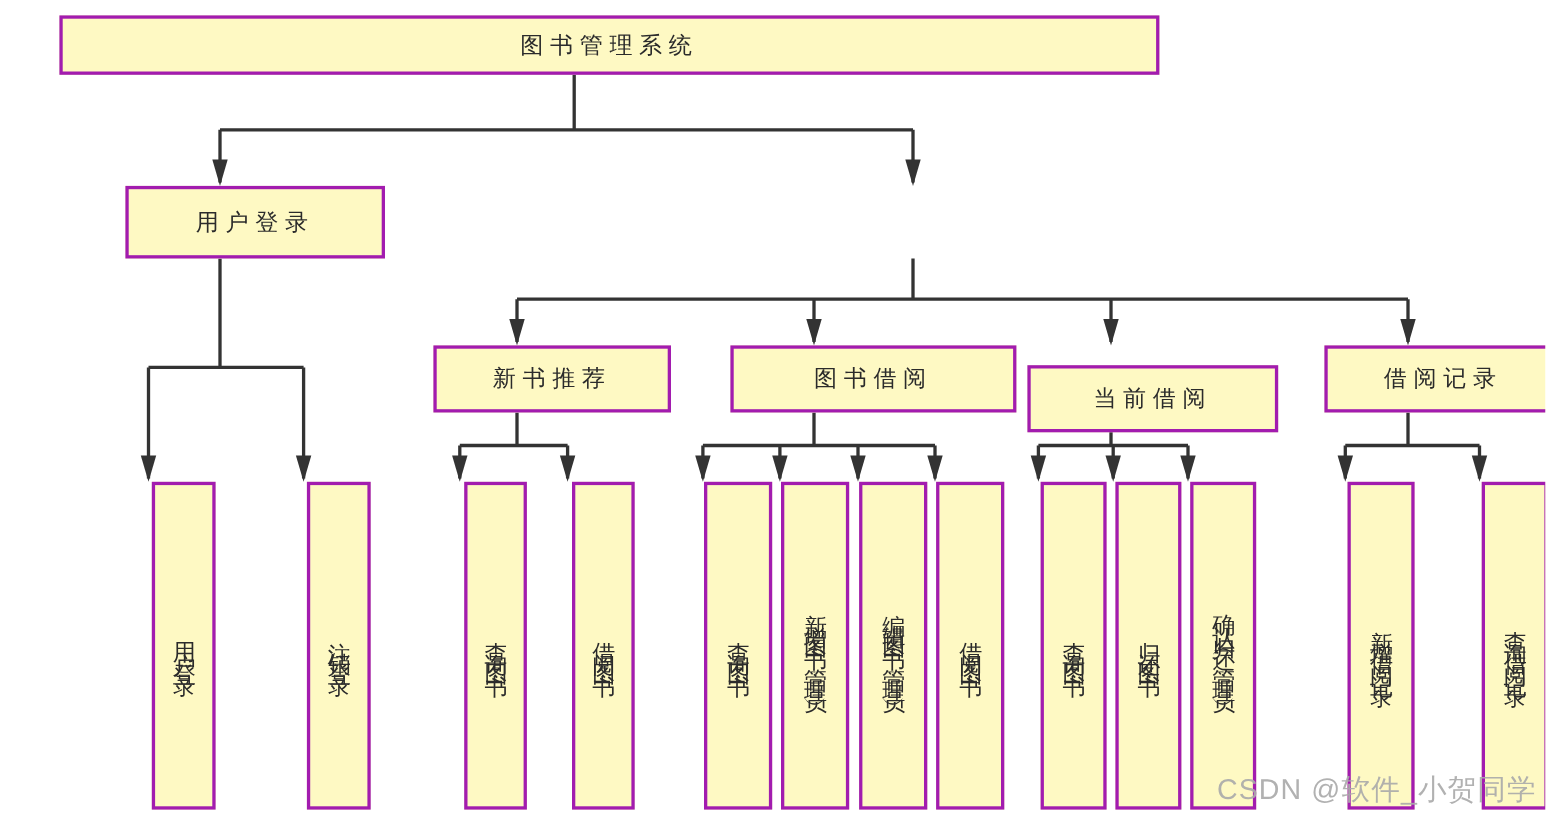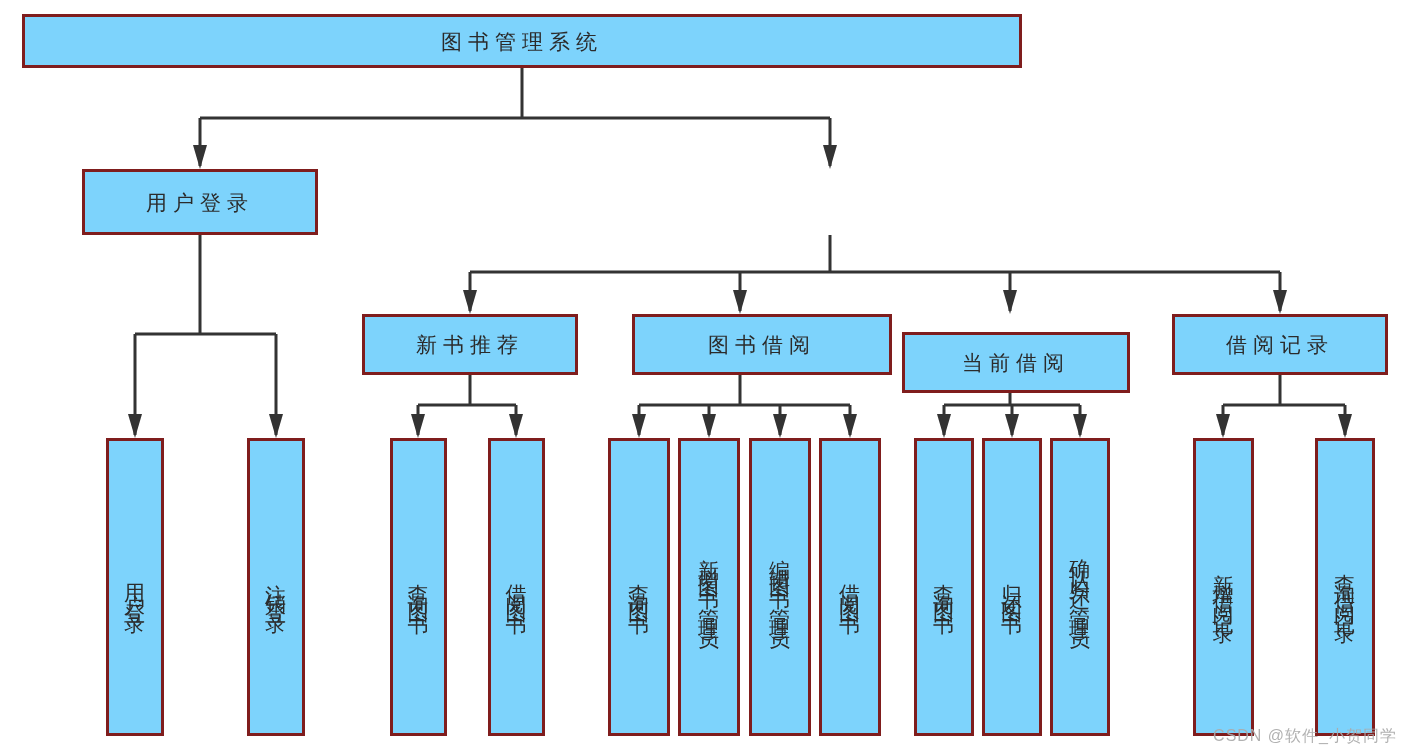--- a/index.html
+++ b/index.html
@@ -13,44 +13,45 @@
   }
   .connector-layer {
     position: absolute;
     left: 0; top: 0;
     width: 1405px; height: 747px;
     z-index: 1;
   }
   .node {
     position: absolute;
     box-sizing: border-box;
-    border: 3px solid #7f1d1d;
-    background: #7dd3fc;
+    border: 3px solid #a21caf;
+    background: #fef9c3;
     display: flex;
     align-items: center;
     justify-content: center;
     color: #2b2b2b;
     font-size: 21px;
     letter-spacing: 6px;
     line-height: 1;
     z-index: 2;
     white-space: nowrap;
+    margin-left: 32px;
   }
   .vnode {
     writing-mode: vertical-rl;
     text-orientation: mixed;
     letter-spacing: 10px;
     font-size: 21px;
     white-space: normal;
   }
   .watermark {
     position: absolute;
     right: 8px;
-    bottom: 0;
-    font-size: 16px;
+    bottom: 12px;
+    font-size: 26px;
     letter-spacing: 1px;
     color: #ababab;
     opacity: 0.92;
     z-index: 3;
     pointer-events: none;
   }
 </style>
 </head>
 <body>
 

